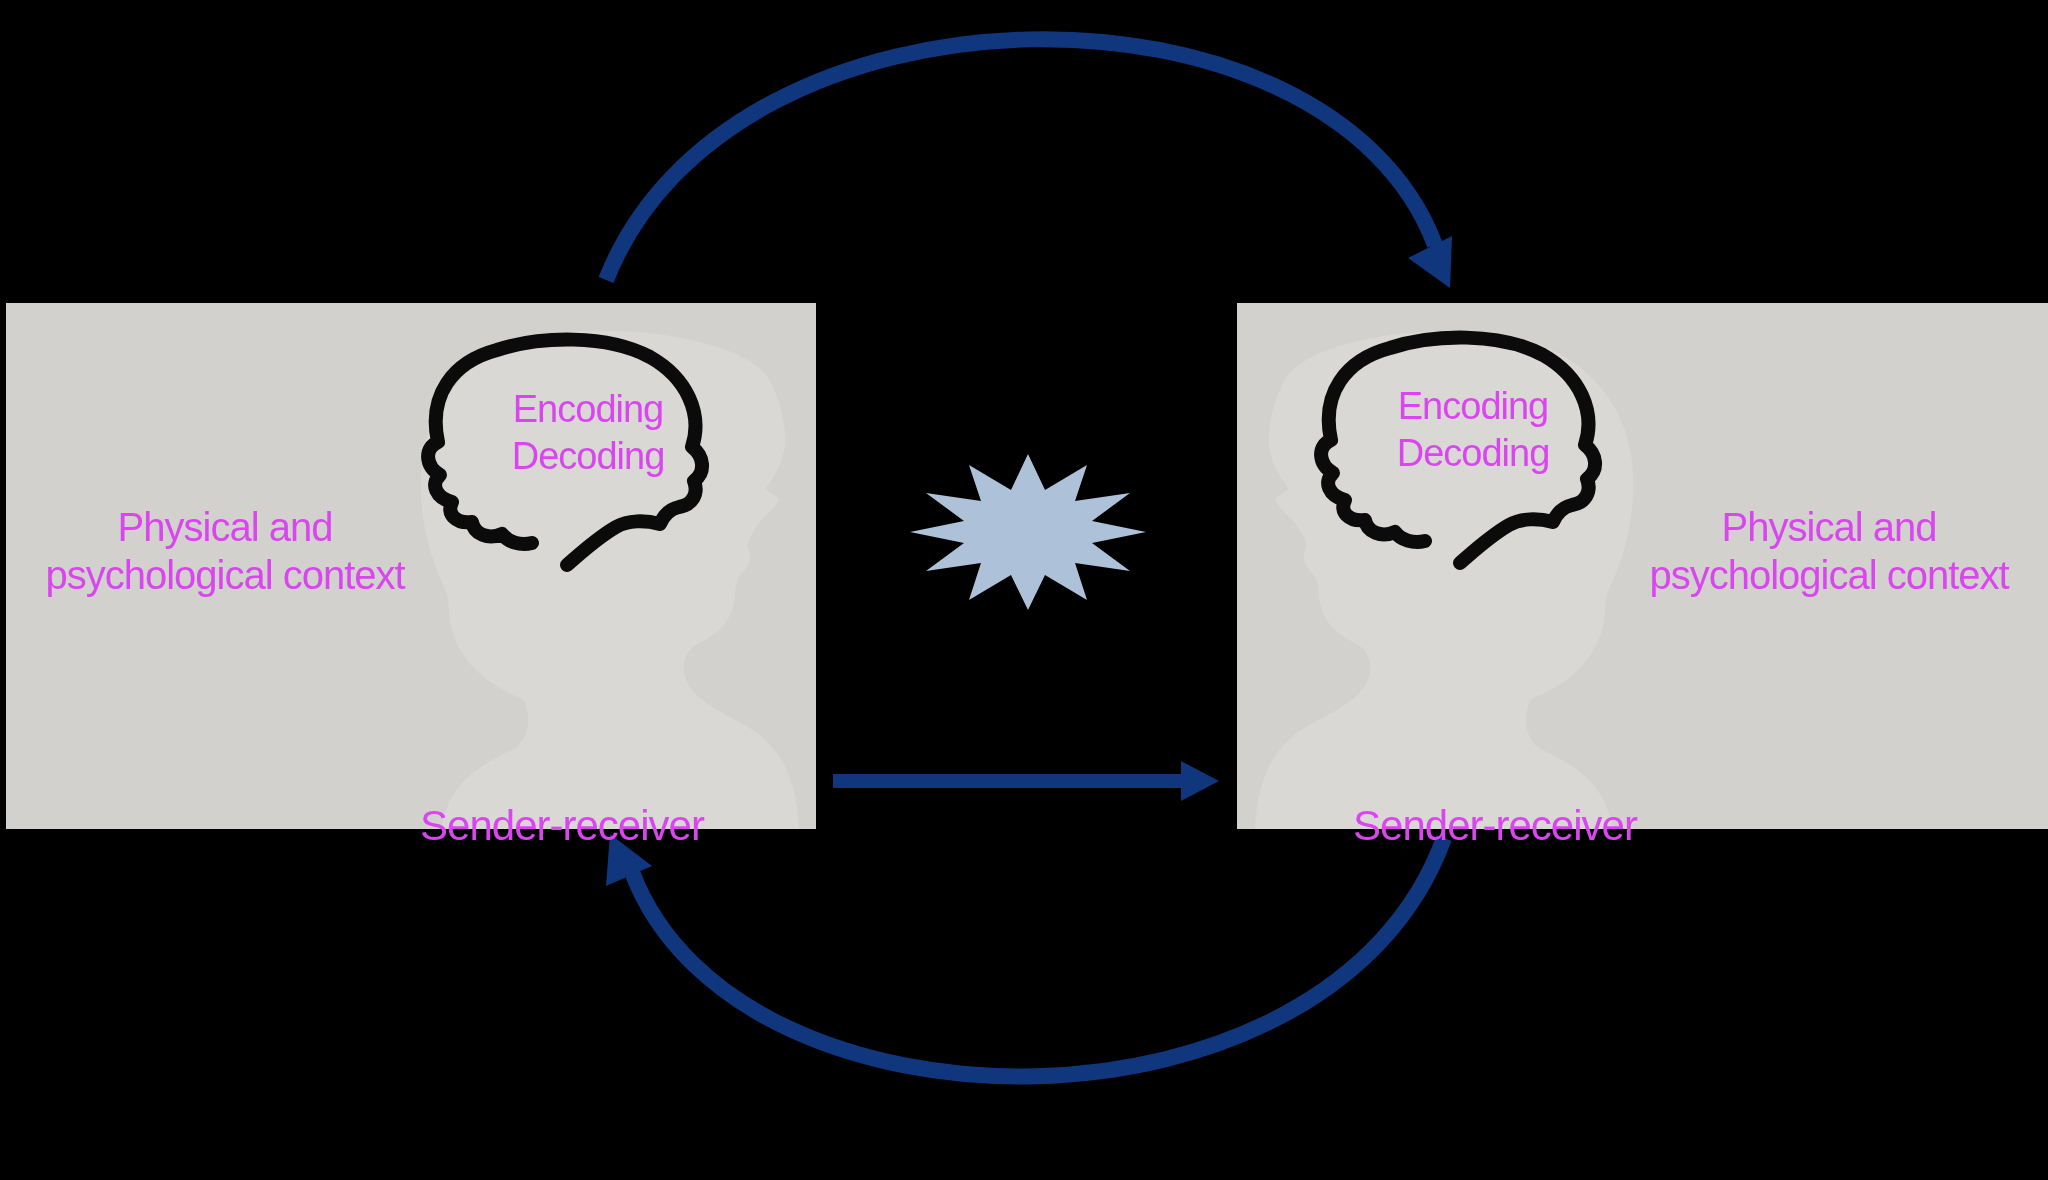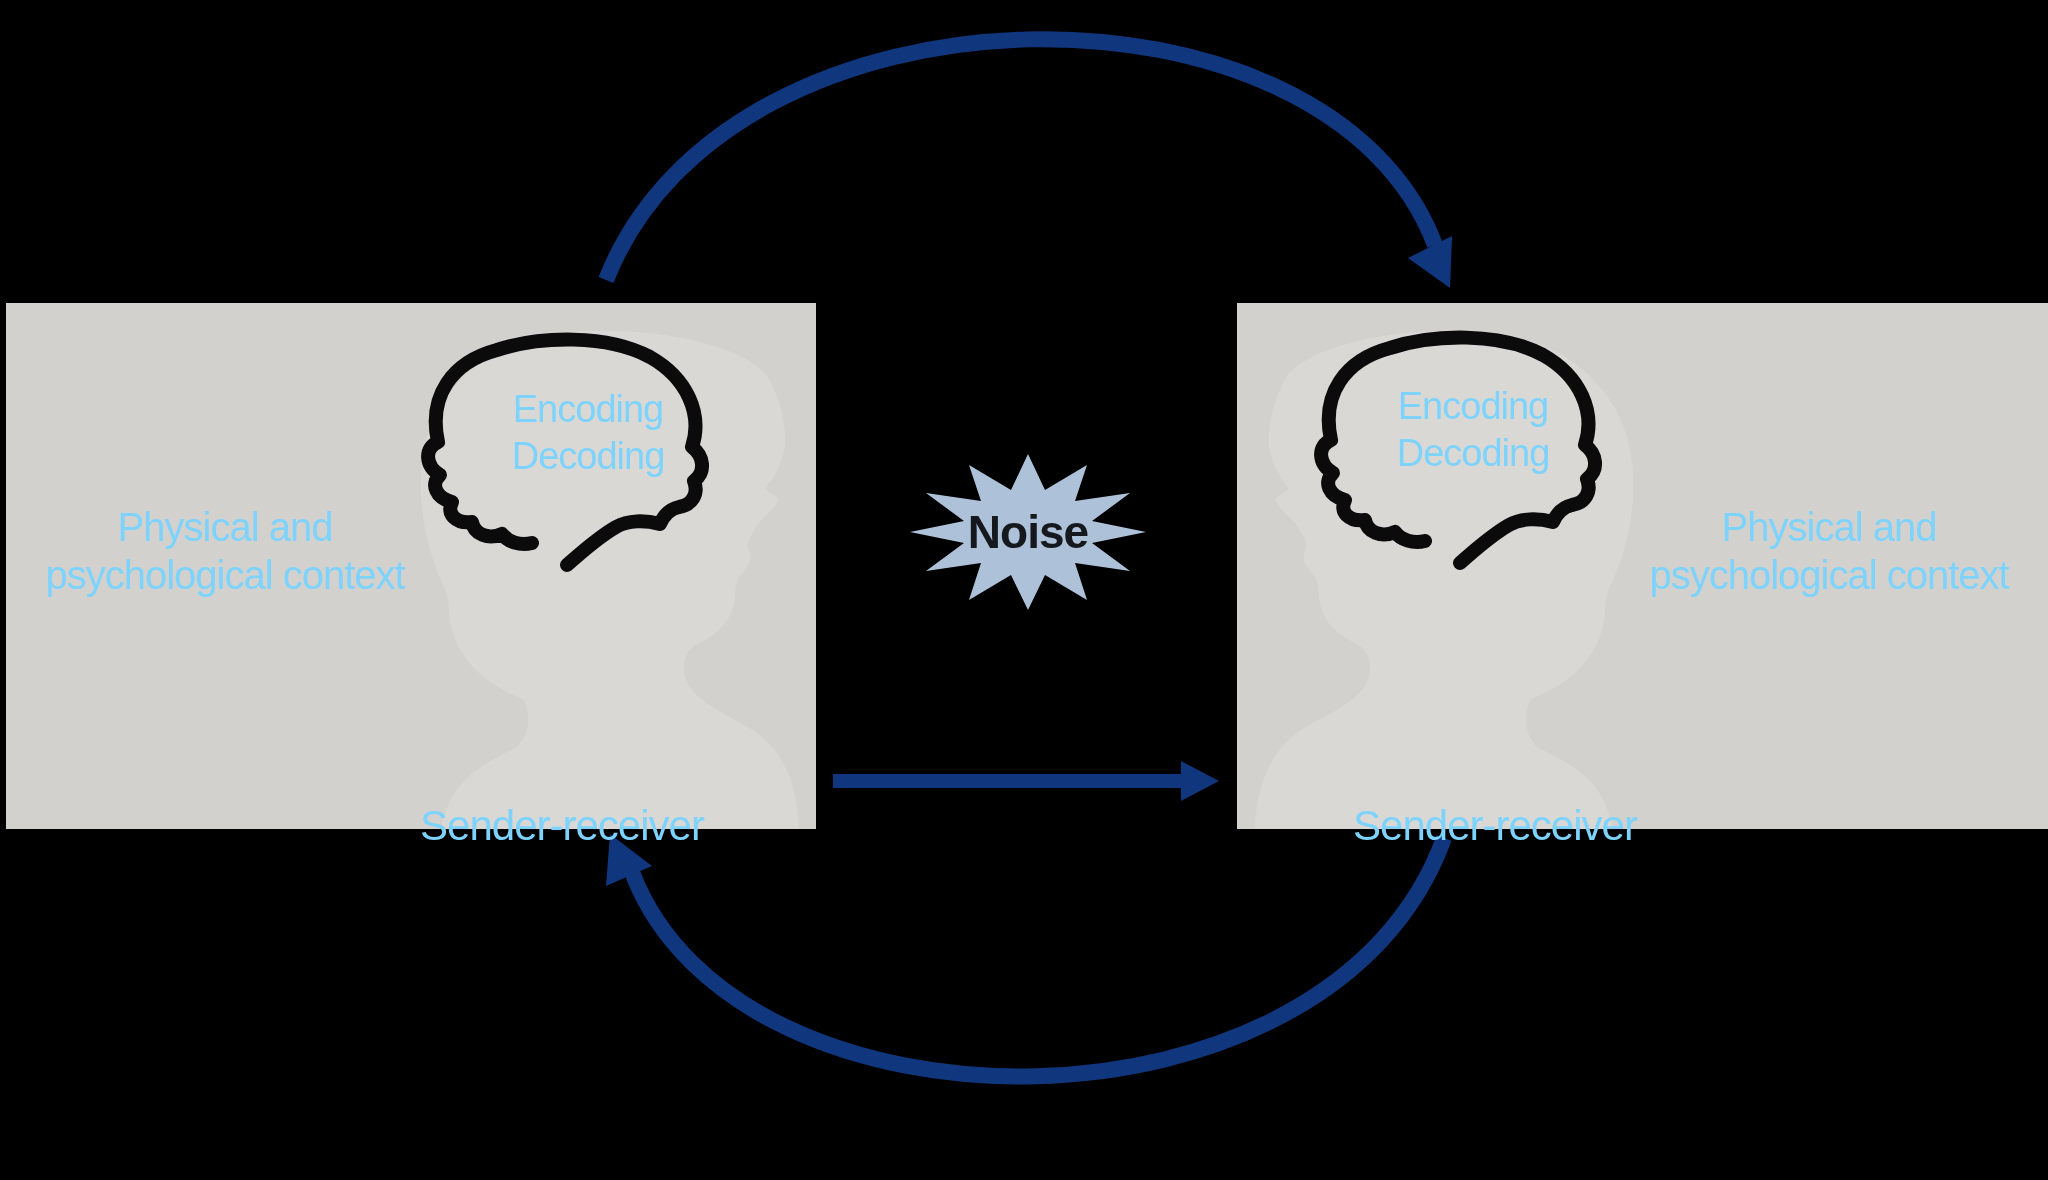--- a/index.html
+++ b/index.html
@@ -17,21 +17,21 @@
   }
   #diagram-svg {
     position: absolute;
     left: 0;
     top: 0;
     width: 2048px;
     height: 1180px;
   }
   .overlay-text {
     position: absolute;
-    color: #7dd3fc;
+    color: #d946ef;
     text-align: center;
     letter-spacing: -1px;
     line-height: 48px;
     font-size: 40px;
     white-space: nowrap;
   }
   .brain-label {
     font-size: 38px;
     line-height: 47px;
   }
@@ -154,15 +154,14 @@
     <div>psychological context</div>
   </div>
 
   <div class="overlay-text brain-label" style="left:1373px; top:383px; width:200px;">
     <div>Encoding</div>
     <div>Decoding</div>
   </div>
 
   <div class="overlay-text role-label" style="left:1295px; top:758px; width:400px;">Sender-receiver</div>
 
-  <div class="overlay-text noise-label" style="left:903px; top:506px; width:250px; color:#15181d;">Noise</div>
 
 </div>
 
 </body></html>

